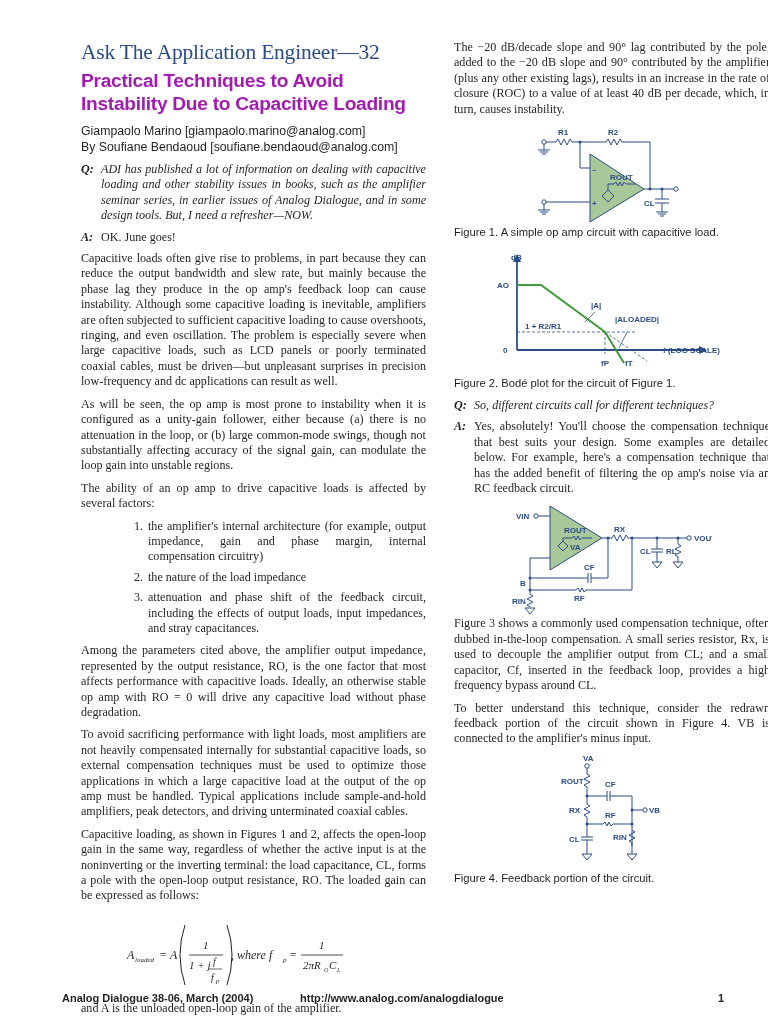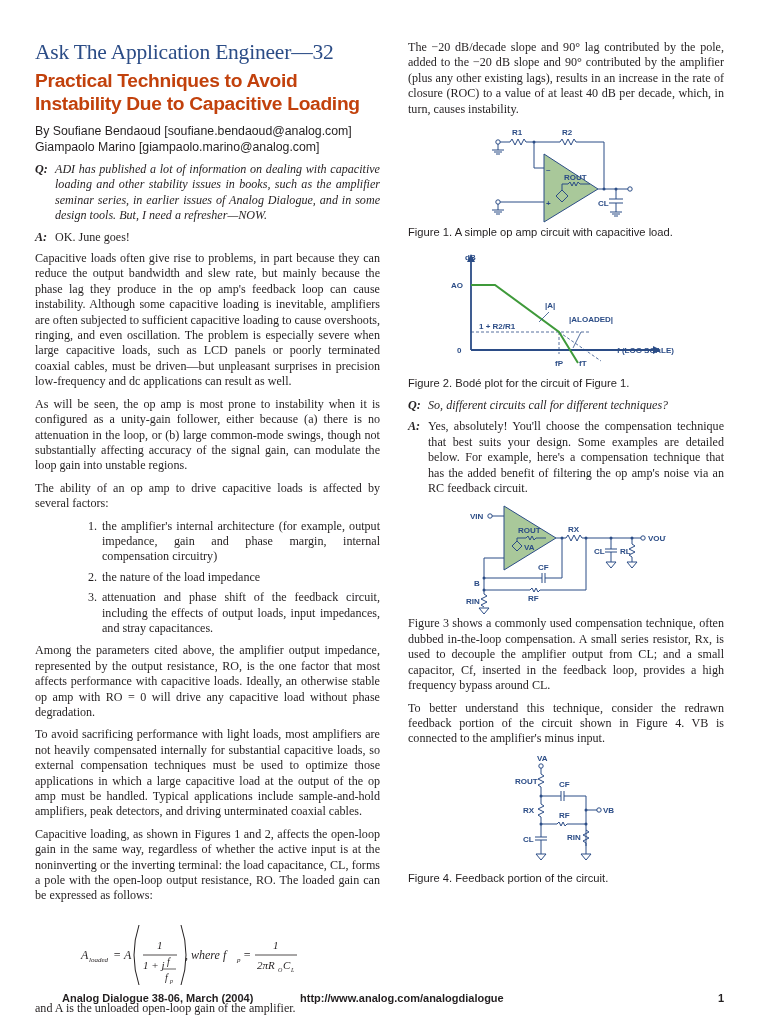--- a/index.html
+++ b/index.html
@@ -1,22 +1,22 @@
 <!DOCTYPE html>
 <html><head>
 <meta charset="utf-8">
 <style>
   html, body { margin:0; padding:0; background:#ffffff; }
   body { width:768px; height:1024px; position:relative; overflow:hidden; color:#231f20;
          font-family:"Liberation Serif","DejaVu Serif",serif; }
-  .col { position:absolute; top:40px; }
+  .col { position:absolute; top:40px;margin-left:46px; }
   .left { left:35px; width:345px; }
   .right { left:408px; width:316px; }
   .series { font-family:"Liberation Serif",serif; font-size:21.5px; color:#2b4c86; margin:0 0 4px 0; letter-spacing:-0.2px; line-height:25px; }
-  .title { font-family:"Liberation Sans","DejaVu Sans",sans-serif; font-weight:bold; font-size:19.2px; color:#c2410c; line-height:23px; margin:0 0 9px 0; letter-spacing:-0.3px; }
+  .title { font-family:"Liberation Sans","DejaVu Sans",sans-serif; font-weight:bold; font-size:19.2px; color:#a21caf; line-height:23px; margin:0 0 9px 0; letter-spacing:-0.3px; }
   .byline { font-family:"Liberation Sans",sans-serif; font-size:12.3px; line-height:15.5px; margin:0 0 7px 0; }
   p { margin:0 0 7px 0; font-size:12.1px; line-height:15.4px; text-align:justify; }
   .qa { display:flex; margin:0 0 6px 0; font-size:12.1px; line-height:15.4px; }
   .qa .lbl { font-weight:bold; font-style:italic; width:20px; flex:none; }
   .qa .txt { flex:1; text-align:justify; }
   .qa .q { font-style:italic; }
   ol { margin:0 0 7px 0; padding:0 0 0 65px; font-size:12.1px; line-height:15.4px; }
   ol li { margin-bottom:5px; text-align:justify; padding-left:2px; }
   .eq { position:relative; height:86px; margin:4px 0 4px 0; font-style:italic; }
   .fig { position:relative; margin:0 auto; }
@@ -28,22 +28,22 @@
 </head>
 <body>
 
 <div class="col left">
   <div class="series">Ask The Application Engineer—32</div>
   <div class="title">
     <div>Practical Techniques to Avoid</div>
     <div>Instability Due to Capacitive Loading</div>
   </div>
   <div class="byline">
+    <div>Giampaolo Marino [giampaolo.marino@analog.com]</div>
     <div>By Soufiane Bendaoud [soufiane.bendaoud@analog.com]</div>
-    <div>Giampaolo Marino [giampaolo.marino@analog.com]</div>
   </div>
 
   <div class="qa">
     <span class="lbl">Q:</span>
     <span class="txt q">ADI has published a lot of information on dealing with capacitive loading and other stability issues in books, such as the amplifier seminar series, in earlier issues of Analog Dialogue, and in some design tools. But, I need a refresher—NOW.</span>
   </div>
   <div class="qa">
     <span class="lbl">A:</span>
     <span class="txt">OK. June goes!</span>
   </div>

